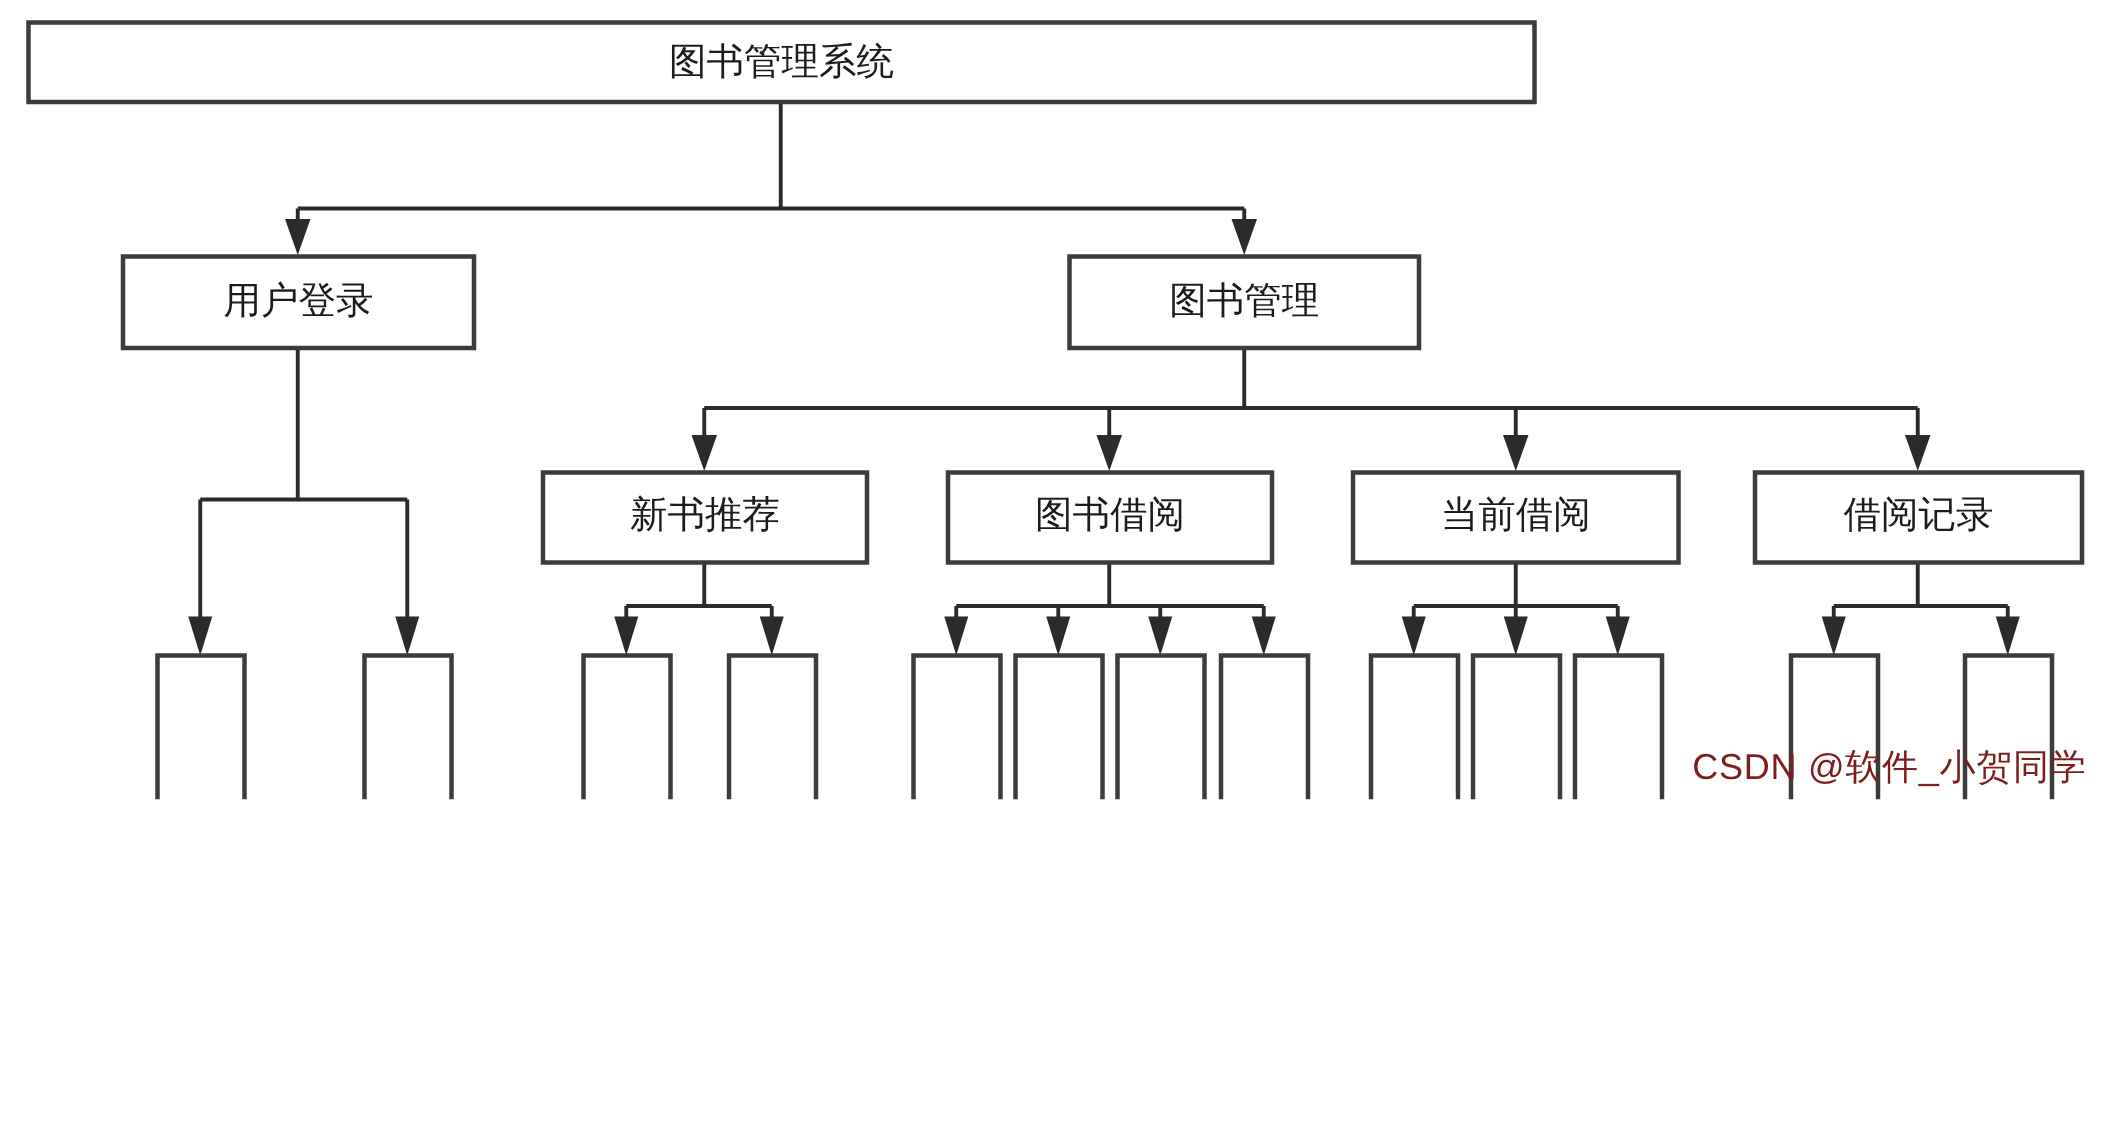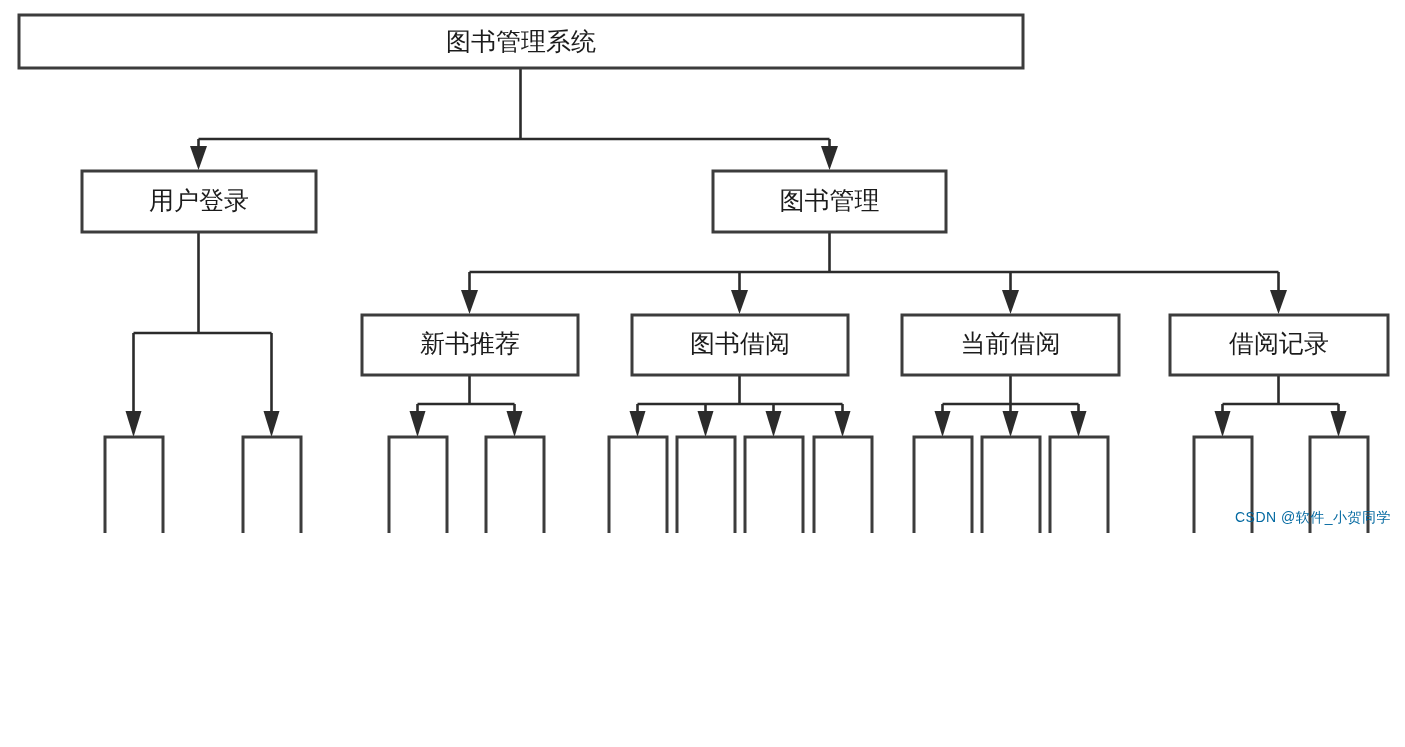--- a/index.html
+++ b/index.html
@@ -71,22 +71,22 @@
     justify-content: center;
   }
   .leaf-label.centered {
     align-items: center;
   }
   #watermark {
     position: absolute;
     right: 14px;
     bottom: 6px;
     font-family: "Liberation Sans", "DejaVu Sans", sans-serif;
-    font-size: 14px;
-    color: #0369a1;
+    font-size: 24px;
+    color: #7f1d1d;
     white-space: nowrap;
     pointer-events: none;
     letter-spacing: 0.5px;
   }
 </style>
 </head>
 <body>
 
 <div id="canvas-wrap">
 

